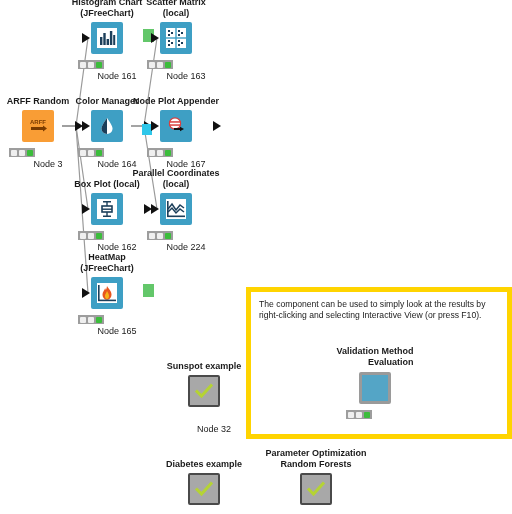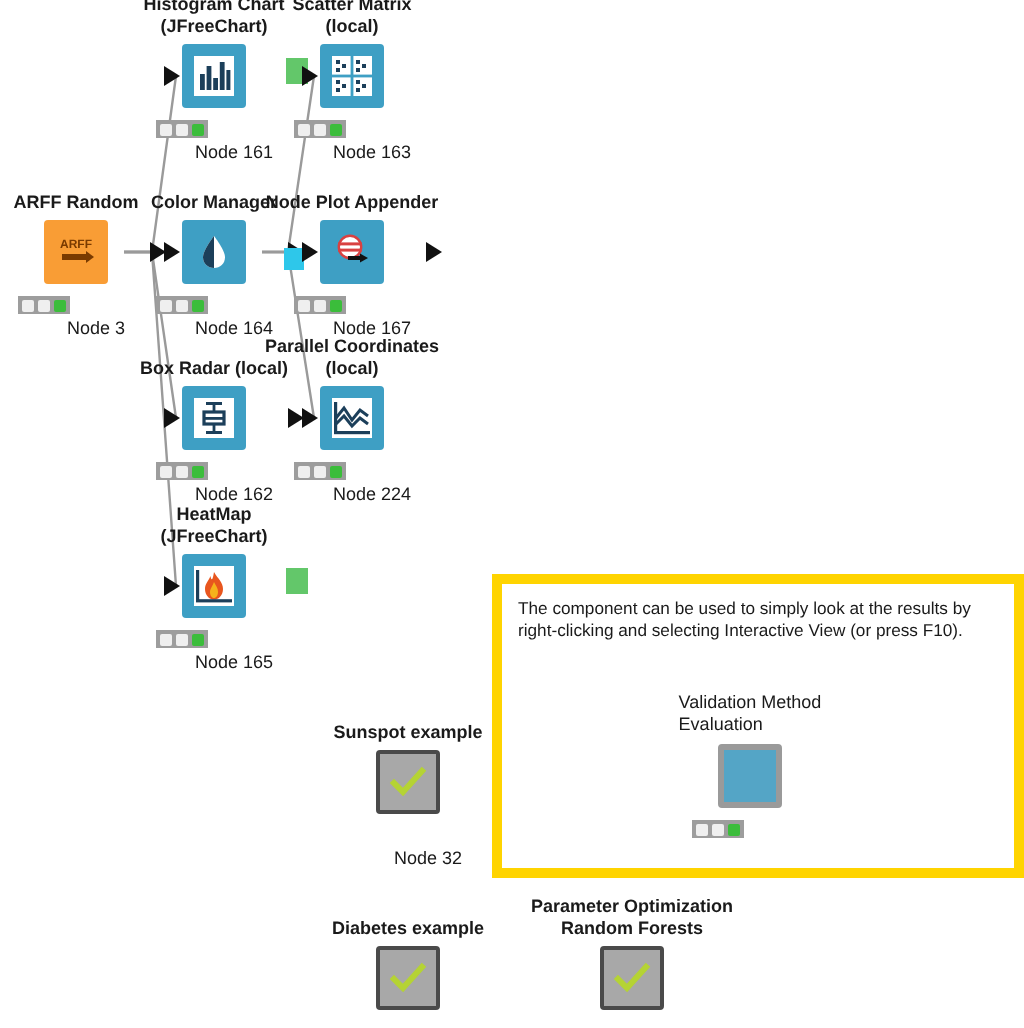--- a/index.html
+++ b/index.html
@@ -151,24 +151,24 @@
     margin: 0 0 9px 0;
     white-space: pre-wrap;
   }
   
   .comp-title {
     position: absolute;
     left: 50%;
     transform: translateX(-50%);
     bottom: 100%;
     margin-bottom: 4px;
-    text-align: left;
+    text-align: right;
     white-space: pre;
     font-size: 9px;
-    font-weight: normal;
+    font-weight: bold;
     line-height: 11px;
     color: #1a1a1a;
   }
   
   .gi { display:block; }
 </style>
 </head>
 <body>
 
 <div id="canvas">
@@ -305,21 +305,21 @@
       <div class="status">
         <span class="led"></span>
           <span class="led"></span>
           <span class="led on"></span>
       </div>
       <div class="node-id">Node 167</div>
     </div>
   </div>
 
   <div class="node" style="left:107px; top:193px;">
-    <div class="node-label">Box Radar (local)</div>
+    <div class="node-label">Box Plot (local)</div>
     <div class="node-body">
       <div class="node-icon icon-teal">
         <svg class="gi" width="20" height="20" viewBox="0 0 20 20">
           <rect x="0" y="0" width="20" height="20" fill="#ffffff"></rect>
           <rect x="6" y="2" width="8" height="1.5" fill="#1c3f5a"></rect>
           <rect x="9.3" y="3" width="1.4" height="4" fill="#1c3f5a"></rect>
           <rect x="5" y="7" width="10" height="6" fill="none" stroke="#1c3f5a" stroke-width="1.6"></rect>
           <rect x="5" y="9.5" width="10" height="1.4" fill="#1c3f5a"></rect>
           <rect x="9.3" y="13" width="1.4" height="4" fill="#1c3f5a"></rect>
           <rect x="6" y="16.5" width="8" height="1.5" fill="#1c3f5a"></rect>

